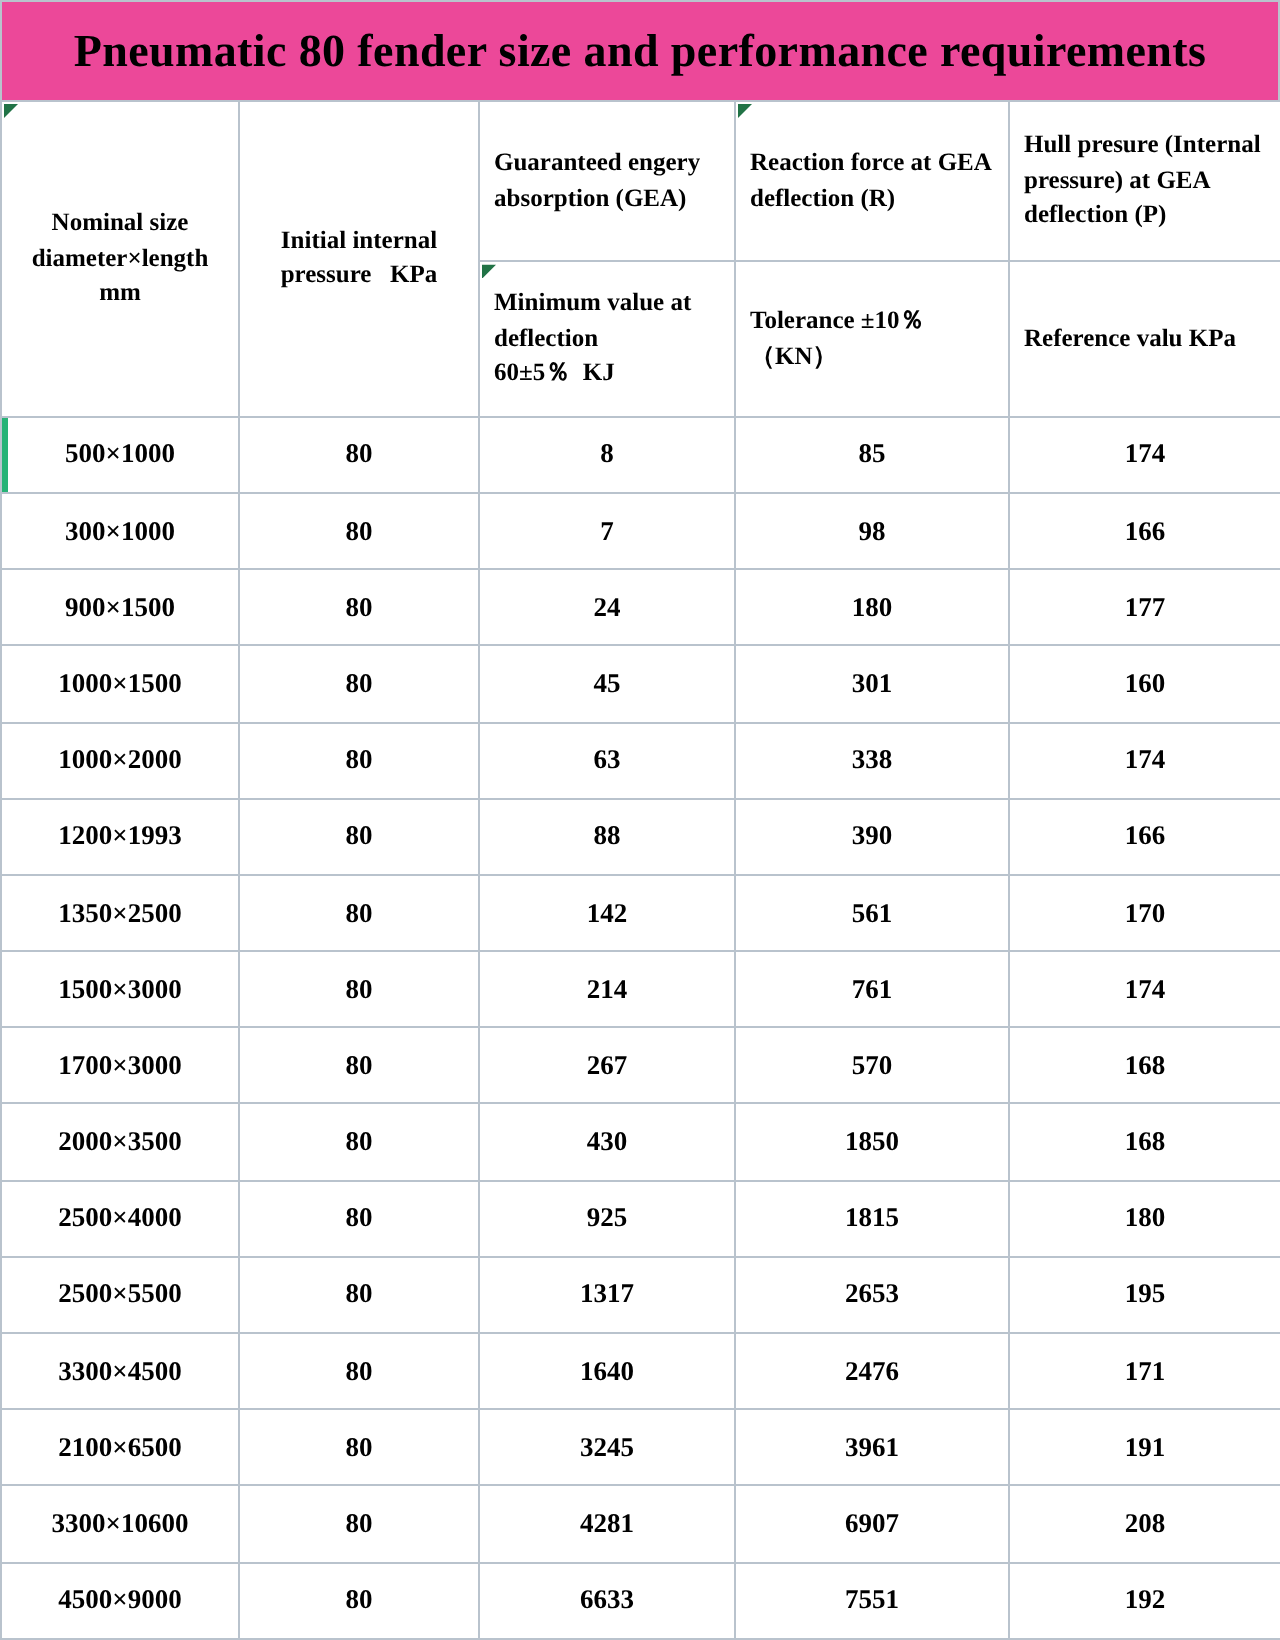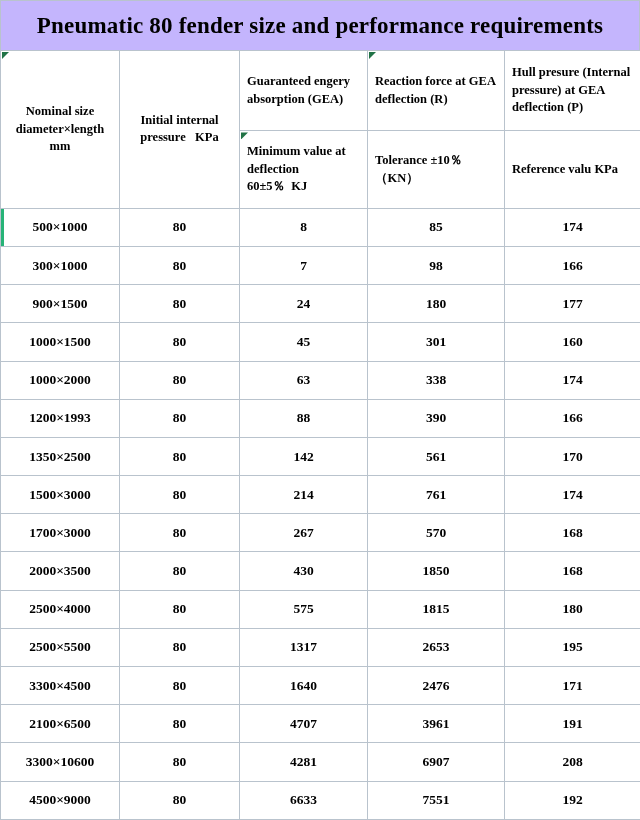--- a/index.html
+++ b/index.html
@@ -11,21 +11,21 @@
   *{margin:0;padding:0;box-sizing:border-box;}
   html,body{background:#ffffff;}
   body{font-family:"Liberation Serif","DejaVu Serif",serif;color:var(--ink);}
   .sheet{width:640px;height:820px;background:#ffffff;overflow:hidden;}
   .title-cell{
     height:50px;
     border:1px solid var(--grid);
     border-bottom:none;
     display:flex;align-items:center;justify-content:center;
     font-size:23px;font-weight:bold;letter-spacing:0.2px;
-    background:#c4b5fd;
+    background:#ec4899;
   }
   table.fender{
     width:640px;height:770px;
     table-layout:fixed;border-collapse:collapse;background:#ffffff;
   }
   table.fender td{
     border:1px solid var(--grid);
     vertical-align:middle;
     font-weight:bold;
     background:#ffffff;
@@ -150,42 +150,42 @@
         <tr class="data-row">
     <td><span class="val">2000×3500</span></td>
     <td><span class="val">80</span></td>
     <td><span class="val">430</span></td>
     <td><span class="val">1850</span></td>
     <td><span class="val">168</span></td>
   </tr>
         <tr class="data-row">
     <td><span class="val">2500×4000</span></td>
     <td><span class="val">80</span></td>
-    <td><span class="val">575</span></td>
+    <td><span class="val">925</span></td>
     <td><span class="val">1815</span></td>
     <td><span class="val">180</span></td>
   </tr>
         <tr class="data-row">
     <td><span class="val">2500×5500</span></td>
     <td><span class="val">80</span></td>
     <td><span class="val">1317</span></td>
     <td><span class="val">2653</span></td>
     <td><span class="val">195</span></td>
   </tr>
         <tr class="data-row">
     <td><span class="val">3300×4500</span></td>
     <td><span class="val">80</span></td>
     <td><span class="val">1640</span></td>
     <td><span class="val">2476</span></td>
     <td><span class="val">171</span></td>
   </tr>
         <tr class="data-row">
     <td><span class="val">2100×6500</span></td>
     <td><span class="val">80</span></td>
-    <td><span class="val">4707</span></td>
+    <td><span class="val">3245</span></td>
     <td><span class="val">3961</span></td>
     <td><span class="val">191</span></td>
   </tr>
         <tr class="data-row">
     <td><span class="val">3300×10600</span></td>
     <td><span class="val">80</span></td>
     <td><span class="val">4281</span></td>
     <td><span class="val">6907</span></td>
     <td><span class="val">208</span></td>
   </tr>

